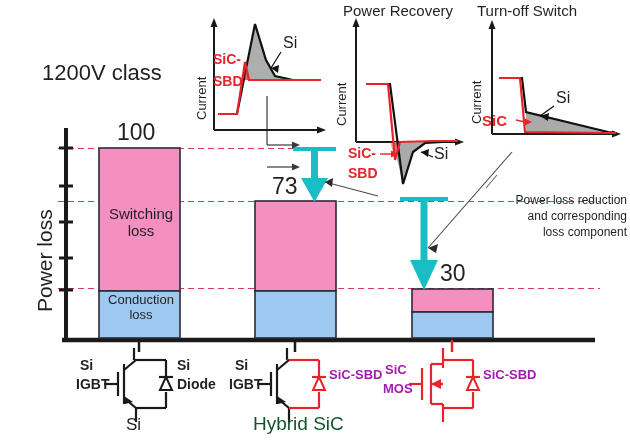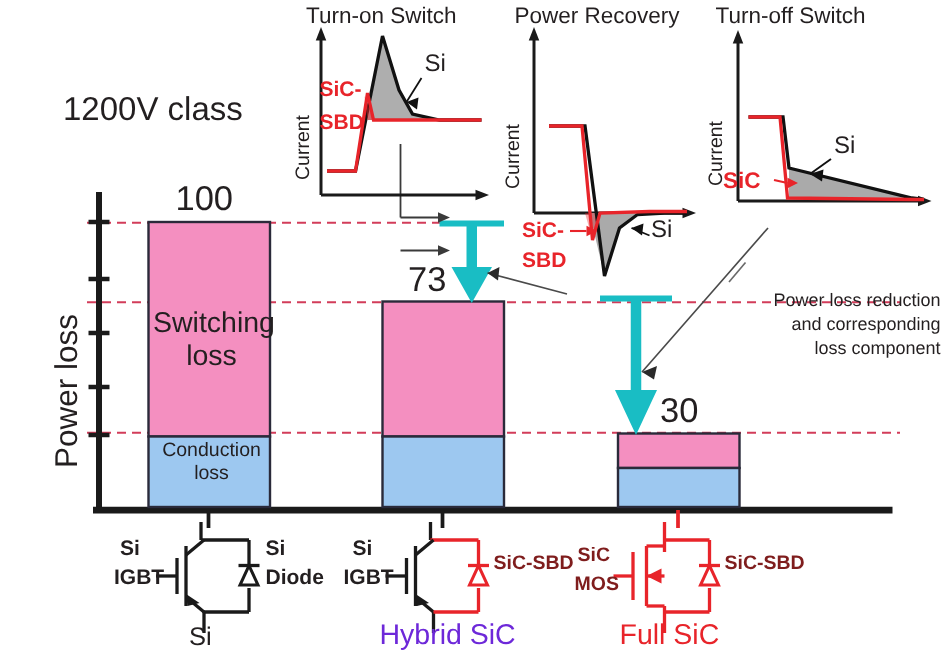--- a/index.html
+++ b/index.html
@@ -7,21 +7,21 @@
     width:630px;height:440px;
     background:#ffffff;
     font-family:"Liberation Sans", sans-serif;
     overflow:hidden;
     position:relative;
   }
   #stage{position:absolute;left:0;top:0;width:630px;height:440px;}
   .abs{position:absolute;}
   .txt{color:#231f20;white-space:nowrap;line-height:1;}
   .red{color:#e8242a;}
-  .redb{color:#7f1d1d;font-weight:bold;}
+  .redb{color:#a21caf;font-weight:bold;}
   .vlabel{
     transform:rotate(-90deg);
     transform-origin:left top;
     white-space:nowrap;
   }
   svg{display:block;overflow:visible;}
 </style>
 </head>
 <body>
 
@@ -93,25 +93,24 @@
     </g>
 
     <line x1="486" y1="188" x2="497" y2="175" stroke="#6a6a6a" stroke-width="1.1"></line>
 
   </svg>
 
   <div class="abs txt" style="left:117px;top:121px;font-size:23px;">100</div>
   <div class="abs txt" style="left:272px;top:175px;font-size:23px;">73</div>
   <div class="abs txt" style="left:440px;top:262px;font-size:23px;">30</div>
 
-  <div class="abs txt" style="left:102px;top:205px;font-size:19px;width:78px;text-align:center;white-space:normal;line-height:1.15;">Switching loss</div>
+  <div class="abs txt" style="left:102px;top:205px;font-size:15px;width:78px;text-align:center;white-space:normal;line-height:1.15;">Switching loss</div>
   <div class="abs txt" style="left:100px;top:293px;font-size:13px;width:82px;text-align:center;white-space:normal;line-height:1.15;">Conduction loss</div>
 
   <div class="abs" style="left:193px;top:2px;width:135px;height:150px;">
-    <div class="txt abs" style="left:11px;top:1px;font-size:15px;">Turn-on Switch</div>
     <div class="abs" style="left:2px;top:118px;">
       <div class="txt vlabel" style="font-size:13px;">Current</div>
     </div>
     <svg class="abs" style="left:0;top:0;" width="135" height="150">
 
       <line x1="21" y1="22" x2="21" y2="128" stroke="#1a1a1a" stroke-width="2"></line>
       <polygon points="21,16 17.5,25 24.5,25" fill="#1a1a1a"></polygon>
       <line x1="21" y1="128" x2="128" y2="128" stroke="#1a1a1a" stroke-width="2"></line>
       <polygon points="133,128 124,124.5 124,131.5" fill="#1a1a1a"></polygon>
 
@@ -239,21 +238,21 @@
       <line x1="56" y1="62" x2="86" y2="62" stroke="#e8242a" stroke-width="2.2"></line>
 
       <line x1="86" y1="14" x2="86" y2="30" stroke="#e8242a" stroke-width="2.2"></line>
       <line x1="86" y1="46" x2="86" y2="62" stroke="#e8242a" stroke-width="2.2"></line>
       <polygon points="80,44 92,44 86,31" fill="none" stroke="#e8242a" stroke-width="2"></polygon>
       <line x1="79" y1="31" x2="93" y2="31" stroke="#e8242a" stroke-width="2.2"></line>
     </svg>
     <div class="txt abs" style="left:2px;top:12px;font-size:14px;font-weight:bold;">Si</div>
     <div class="txt abs" style="left:-4px;top:31px;font-size:14px;font-weight:bold;">IGBT</div>
     <div class="txt redb abs" style="left:96px;top:22px;font-size:13px;">SiC-SBD</div>
-    <div class="txt abs" style="left:20px;top:68px;font-size:19px;color:#6d28d9;">Hybrid SiC</div>
+    <div class="txt abs" style="left:20px;top:68px;font-size:19px;color:#14532d;">Hybrid SiC</div>
   </div>
 
   <div class="abs" style="left:385px;top:346px;width:150px;height:92px;">
     <svg width="150" height="92">
 
       <line x1="58" y1="2" x2="58" y2="14" stroke="#e8242a" stroke-width="2.2"></line>
       <line x1="58" y1="14" x2="88" y2="14" stroke="#e8242a" stroke-width="2.2"></line>
 
       <line x1="46" y1="18" x2="46" y2="58" stroke="#e8242a" stroke-width="2.2"></line>
       <line x1="46" y1="18" x2="58" y2="18" stroke="#e8242a" stroke-width="2.2"></line>
@@ -269,16 +268,15 @@
 
       <line x1="88" y1="14" x2="88" y2="30" stroke="#e8242a" stroke-width="2.2"></line>
       <line x1="88" y1="46" x2="88" y2="62" stroke="#e8242a" stroke-width="2.2"></line>
       <line x1="58" y1="62" x2="88" y2="62" stroke="#e8242a" stroke-width="2.2"></line>
       <polygon points="82,44 94,44 88,31" fill="none" stroke="#e8242a" stroke-width="2"></polygon>
       <line x1="81" y1="31" x2="95" y2="31" stroke="#e8242a" stroke-width="2.2"></line>
     </svg>
     <div class="txt redb abs" style="left:0px;top:17px;font-size:13px;">SiC</div>
     <div class="txt redb abs" style="left:-2px;top:36px;font-size:13px;">MOS</div>
     <div class="txt redb abs" style="left:98px;top:22px;font-size:13px;">SiC-SBD</div>
-    <div class="txt abs" style="left:28px;top:68px;font-size:19px;color:#e8242a;">Full SiC</div>
   </div>
 
 </div>
 
 </body></html>

